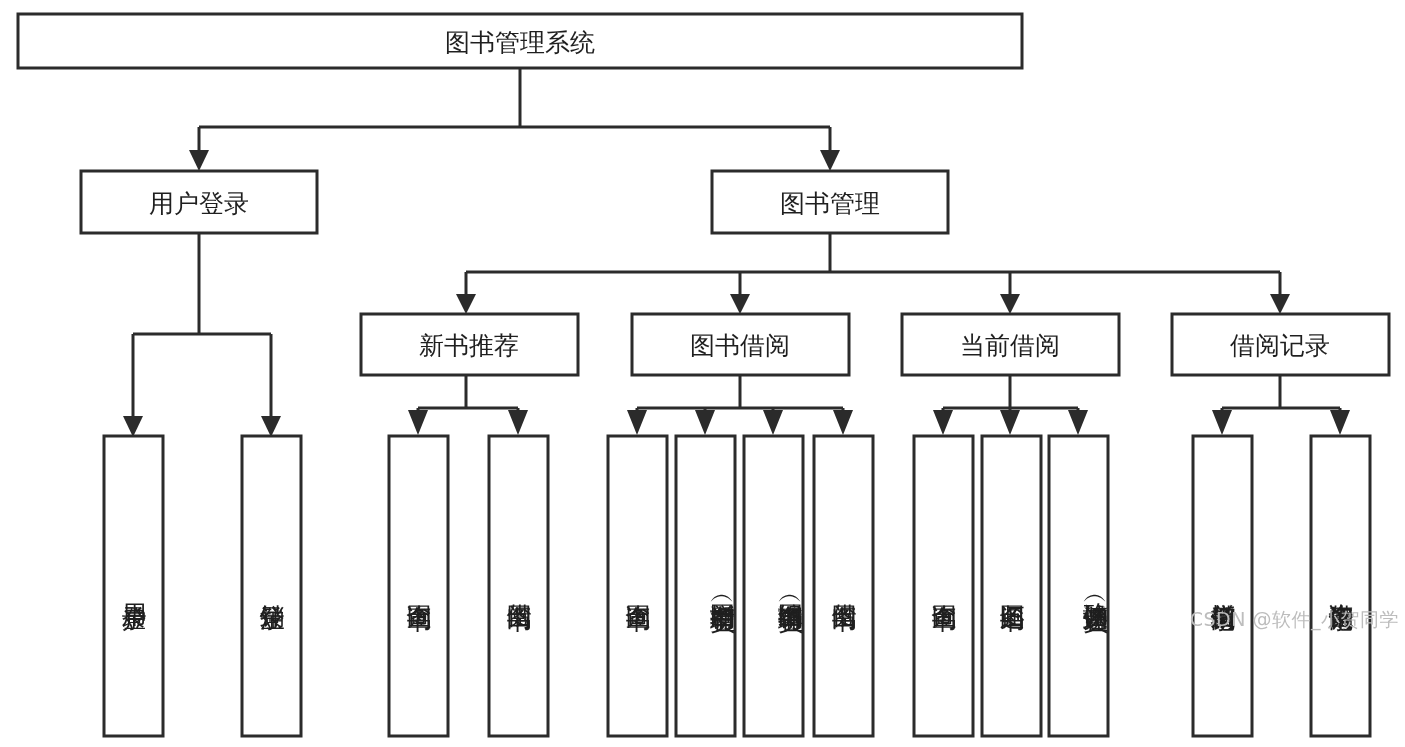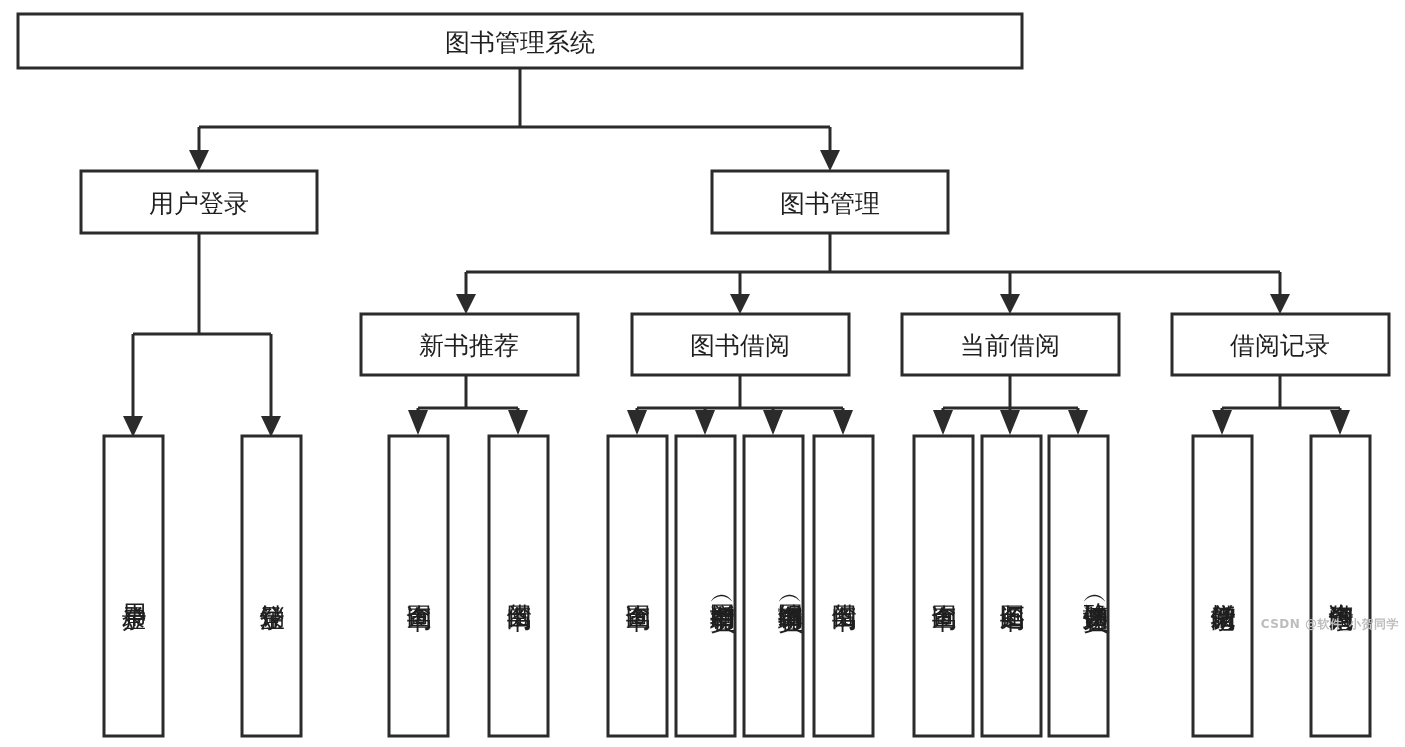--- a/index.html
+++ b/index.html
@@ -64,25 +64,24 @@
     text-align: center;
     white-space: nowrap;
     pointer-events: none;
     user-select: none;
   }
   .watermark {
     position: absolute;
     right: 6px;
     bottom: 4px;
     font-family: "DejaVu Sans", "Liberation Sans", sans-serif;
-    font-size: 12px;
+    font-size: 19px;
     color: #bdbdbd;
     letter-spacing: 0.5px;
     white-space: nowrap;
-    font-weight: bold;
   }
 </style>
 </head>
 <body>
 
 <div id="diagram-root">
 
   <svg id="flow-svg" viewBox="0 0 1405 747">
 
     <g>

